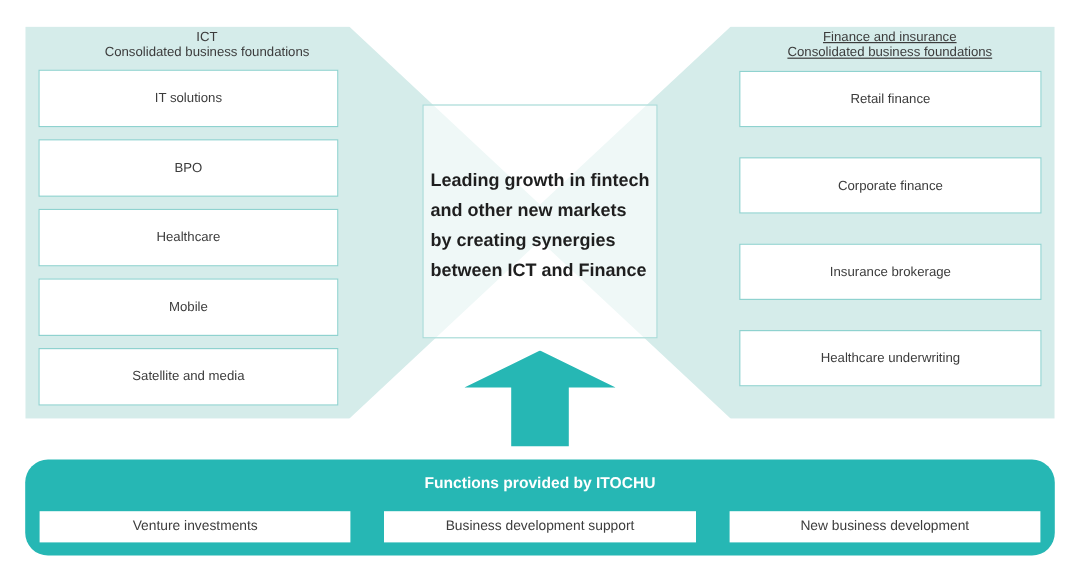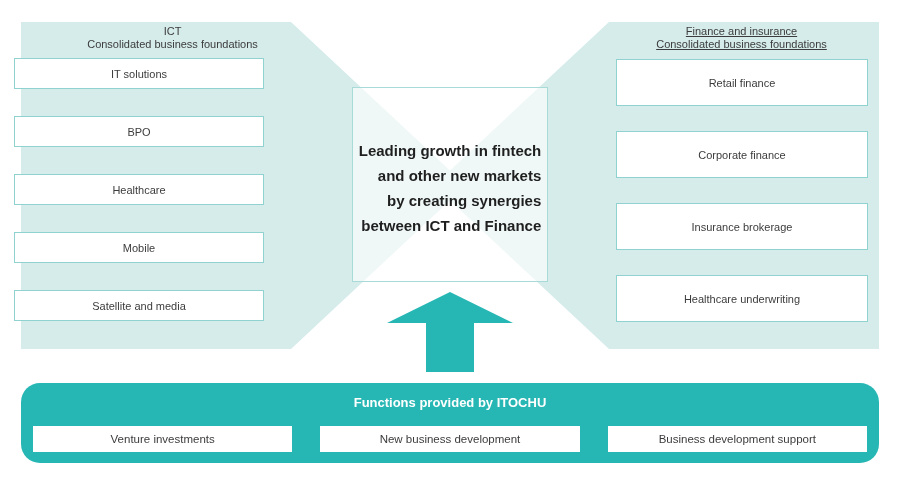--- a/index.html
+++ b/index.html
@@ -58,38 +58,38 @@
     position: absolute;
     background: #ffffff;
     border: 1px solid var(--box-border);
     display: flex;
     align-items: center;
     justify-content: center;
     font-size: 11px;
     color: var(--text-dark);
     z-index: 4;
   }
-  .left-col  { left: 14px;  width: 250px; height: 31px; }
+  .left-col  { left: 32px;  width: 250px; height: 48px; }
   .right-col { left: 616px; width: 252px; height: 47px; }
   
   .center-box {
     position: absolute;
     left: 352px;
     top: 87px;
     width: 196px;
     height: 195px;
     background: rgba(255, 255, 255, 0.62);
     border: 1px solid var(--center-border);
     z-index: 2;
     display: flex;
     align-items: center;
     justify-content: center;
   }
   .center-text {
-    text-align: right;
+    text-align: left;
     font-size: 15px;
     font-weight: bold;
     line-height: 25px;
     color: var(--center-text);
     padding-top: 6px;
   }
   .center-text span { display: block; white-space: nowrap; }
   
   .up-arrow {
     position: absolute;
@@ -198,21 +198,21 @@
     <polygon points="63,0 126,31 87,31 87,80 39,80 39,31 0,31"></polygon>
   </svg>
 
   <div class="functions-bar">
     <div class="functions-title">Functions provided by ITOCHU</div>
     <div class="functions-row">
       <div class="function-box">
           <span>Venture investments</span>
         </div>
       <div class="function-box">
+          <span>Business development support</span>
+        </div>
+      <div class="function-box">
           <span>New business development</span>
         </div>
-      <div class="function-box">
-          <span>Business development support</span>
-        </div>
     </div>
   </div>
 
 </div>
 
 </body></html>

